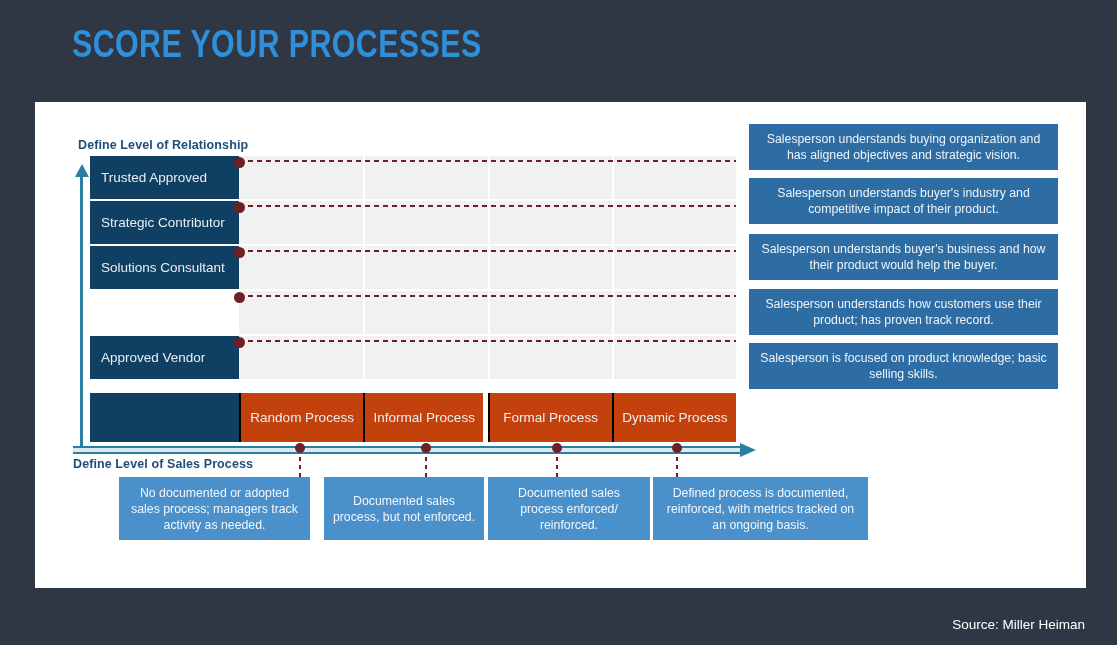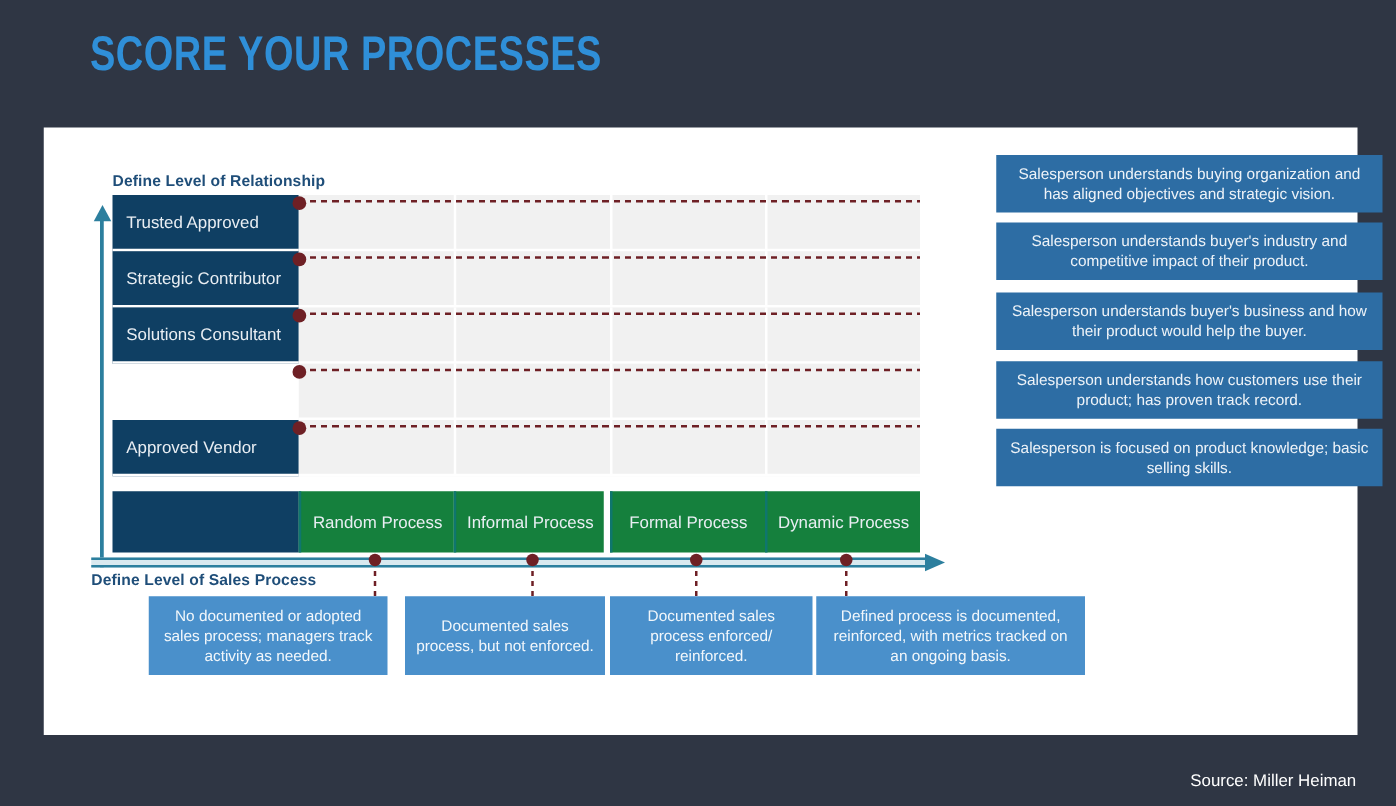--- a/index.html
+++ b/index.html
@@ -41,21 +41,21 @@
 
   
   .axis-caption {
     position: absolute;
     font-size: 12.5px;
     font-weight: bold;
     color: #1f4e79;
     white-space: nowrap;
     letter-spacing: 0.1px;
   }
-  .axis-caption.relationship { left: 55px; top: 36px; text-align: center; }
+  .axis-caption.relationship { left: 43px; top: 36px; text-align: center; }
   .axis-caption.salesprocess { left: 38px; top: 355px; }
 
   
   .v-axis {
     position: absolute;
     left: 40px;
     top: 62px;
     width: 14px;
     height: 290px;
   }
@@ -185,44 +185,43 @@
   .col-header-row .corner {
     position: absolute;
     left: 0; top: 0;
     width: 149px; height: 49px;
     background: #0f3f63;
   }
   .col-header {
     position: absolute;
     top: 0;
     height: 49px;
-    background: #15803d;
+    background: #c2410c;
     color: #e9eef3;
     font-size: 13.5px;
     display: flex;
     align-items: center;
     justify-content: center;
-    border-left: 2px solid #0f766e;
+    border-left: 2px solid #000000;
   }
 
   
   .callout-right {
     position: absolute;
     left: 714px;
     width: 309px;
     background: #2d6da4;
     color: #eef3f8;
     font-size: 12.3px;
     line-height: 16px;
     text-align: center;
     display: flex;
     align-items: center;
     justify-content: center;
     padding: 4px 10px;
-    margin-left: 48px;
   }
 
   
   .callout-bottom {
     position: absolute;
     top: 375px;
     height: 63px;
     background: #4a90cb;
     color: #f2f7fb;
     font-size: 12.3px;

